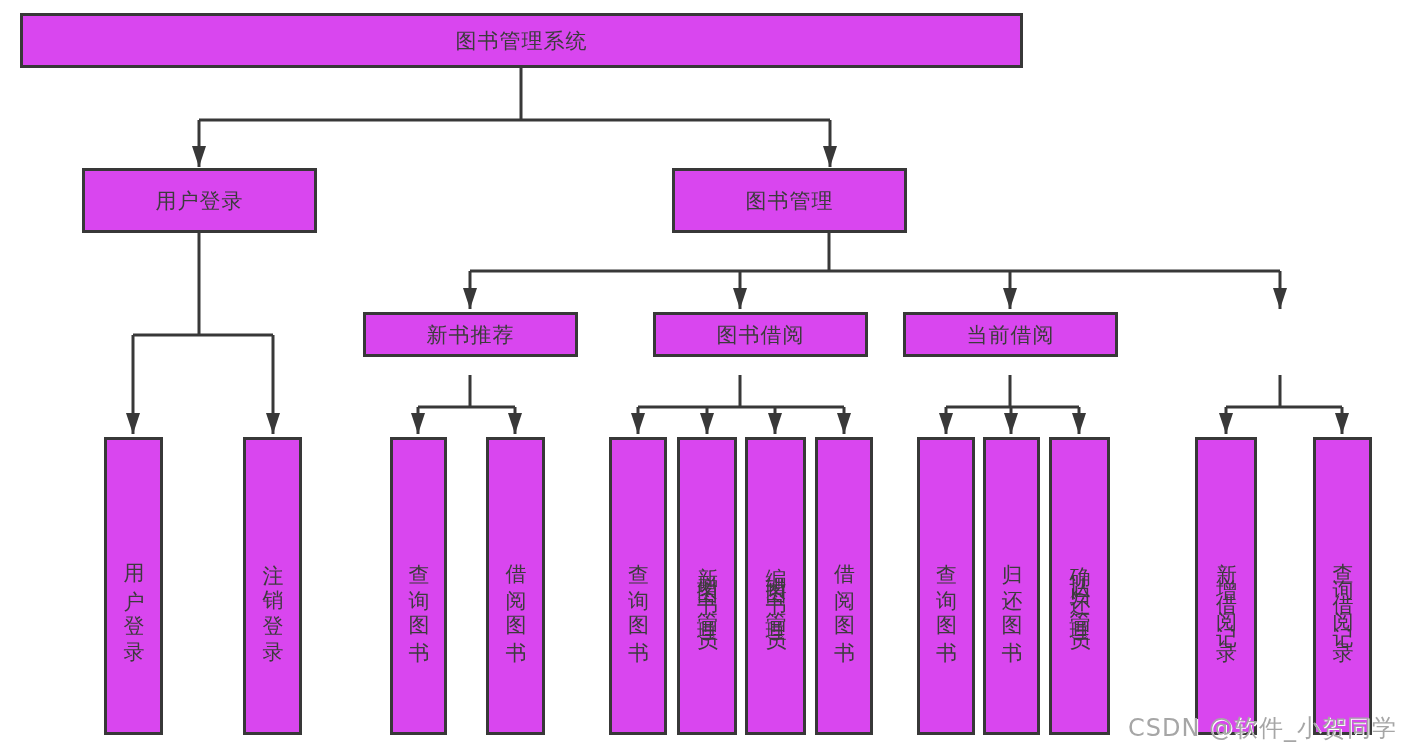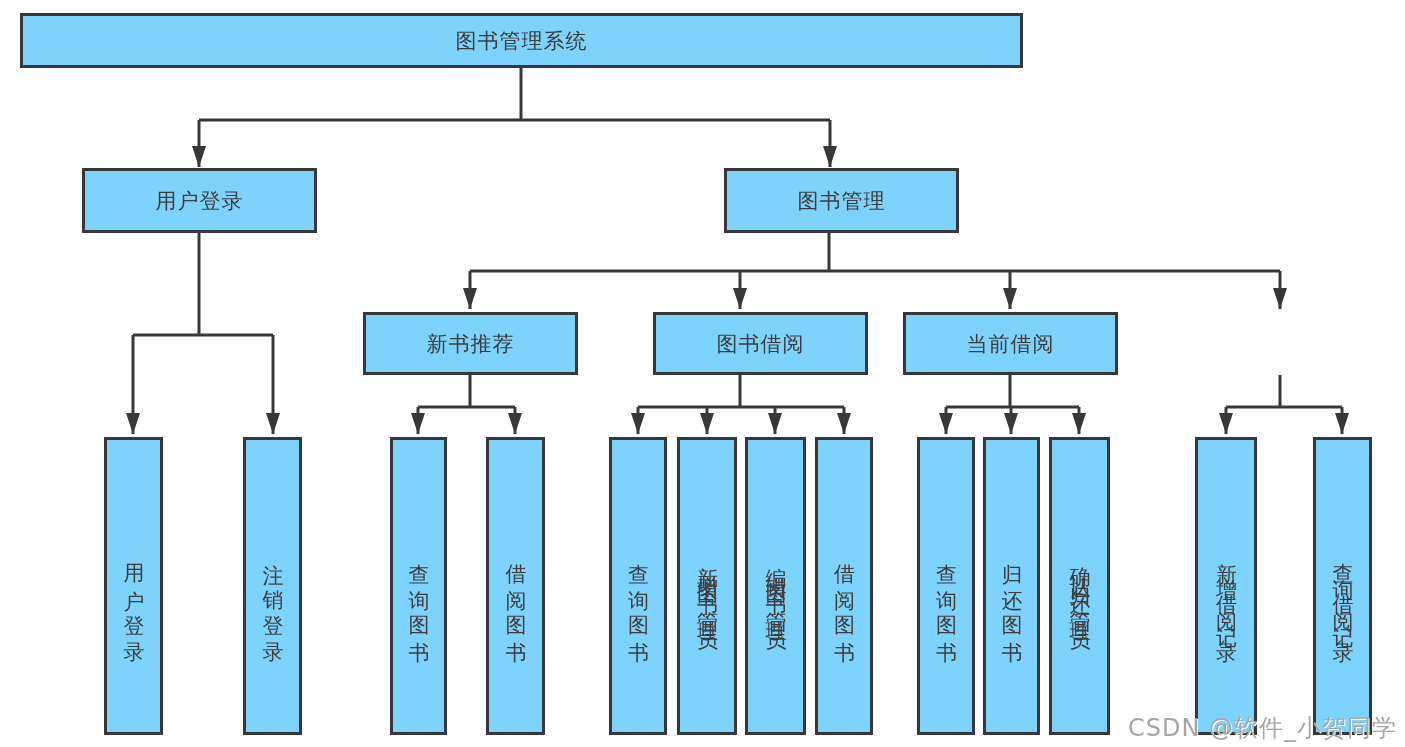--- a/index.html
+++ b/index.html
@@ -18,35 +18,35 @@
   .wires {
     position: absolute;
     left: 0;
     top: 0;
     width: 1405px;
     height: 747px;
   }
   .box {
     position: absolute;
     box-sizing: border-box;
-    background: #7dd3fc;
+    background: #d946ef;
     border: 3px solid #383838;
     display: flex;
     align-items: center;
     justify-content: center;
     color: #3c3c3c;
   }
   .hlabel {
     font-size: 21px;
     letter-spacing: 1px;
     white-space: nowrap;
   }
   .root  { left: 20px;  top: 13px;  width: 1003px; height: 55px; }
   .lvl2  { top: 168px; width: 235px; height: 65px; }
-  .lvl3  { top: 312px; width: 215px; height: 63px; }
+  .lvl3  { top: 312px; width: 215px; height: 45px; }
   .leaf  { top: 437px; height: 298px; }
   .vlabel {
     writing-mode: vertical-rl;
     font-size: 21px;
     line-height: 1;
     white-space: nowrap;
   }
   .vlen4 { letter-spacing: 26px; margin-bottom: -26px; }
   .vlen6 { letter-spacing: 16px; margin-bottom: -16px; }
   .vlen9 { letter-spacing: 9px;  margin-bottom: -9px; }
@@ -105,21 +105,21 @@
     </g>
   </svg>
 
   <div class="box root">
     <span class="hlabel">图书管理系统</span>
   </div>
 
   <div class="box lvl2" style="left:82px;">
     <span class="hlabel">用户登录</span>
   </div>
-  <div class="box lvl2" style="left:724px;justify-content:center;">
+  <div class="box lvl2" style="left:672px;justify-content:center;">
     <span class="hlabel">图书管理</span>
   </div>
 
   <div class="box lvl3" style="left:363px;">
     <span class="hlabel">新书推荐</span>
   </div>
   <div class="box lvl3" style="left:633px;margin-left:20px;">
     <span class="hlabel">图书借阅</span>
   </div>
   <div class="box lvl3" style="left:903px;">

